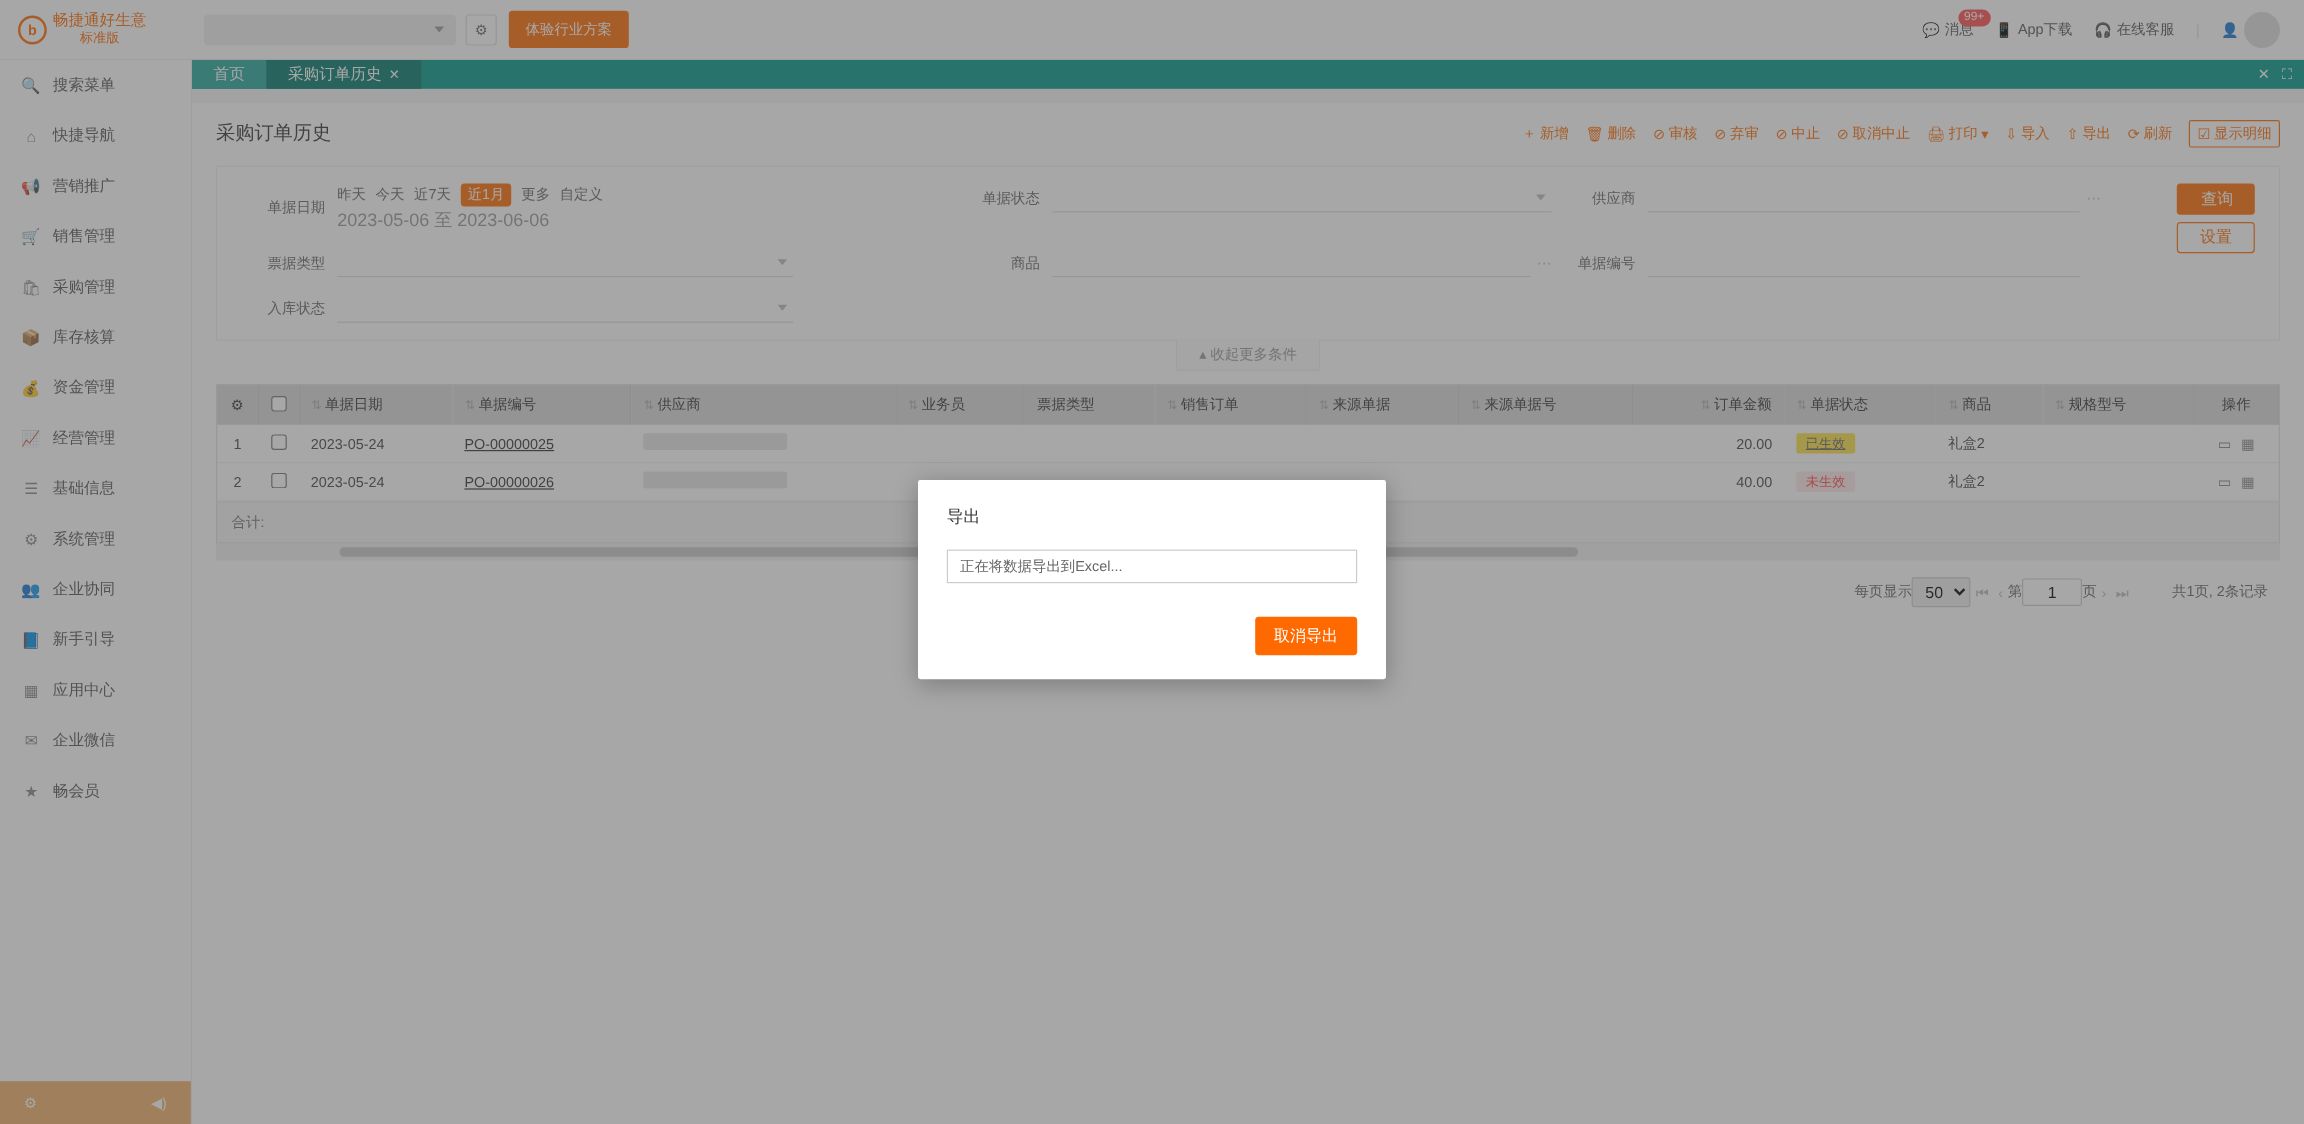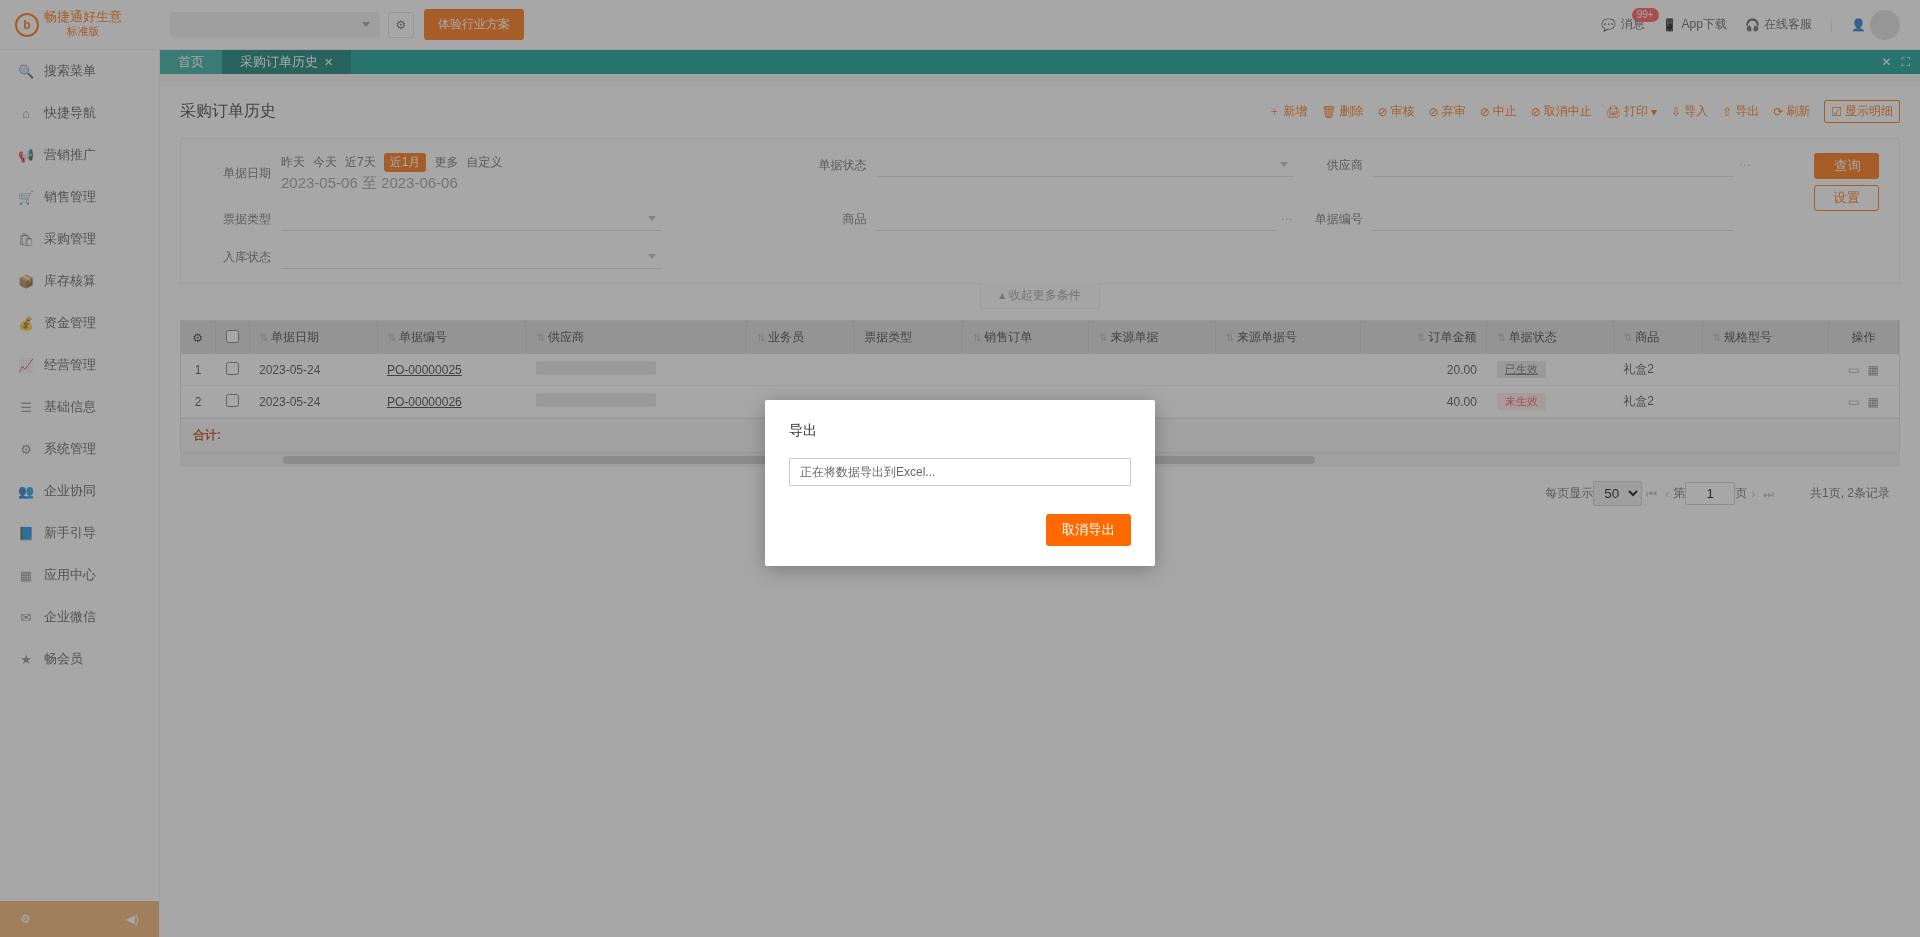--- a/index.html
+++ b/index.html
@@ -62,27 +62,27 @@
 
 .table-wrap { margin: 10px 20px 0; border: 1px solid #e0e0e0; }
 table { width: 100%; border-collapse: collapse; }
 thead { background: #d9d9d9; }
 th { text-align: left; padding: 8px 10px; font-weight: normal; color: #333; border-right: 1px solid #ccc; position: relative; white-space: nowrap; }
 th .sort::before { content: "⇅"; color: #aaa; font-size: 10px; margin-right: 3px; }
 td { padding: 7px 10px; border-bottom: 1px solid #eee; color: #444; white-space: nowrap; }
 td.link { color: #333; text-decoration: underline; cursor: pointer; }
 td.num { text-align: right; }
 .status-badge { display: inline-block; padding: 1px 8px; border-radius: 2px; font-size: 11px; }
-.status-ok { background: #e5e5e5; color: #666; text-decoration: underline; }
+.status-ok { background: #fde047; color: #666; text-decoration: underline; }
 .status-no { background: #ffe8e8; color: #ff4d4f; }
 .op-icons { display: flex; gap: 8px; justify-content: center; color: #888; }
 .redacted { background: #e5e5e5; color: #e5e5e5; border-radius: 2px; display: inline-block; width: 120px; height: 14px; }
 
 
-.summary-row { margin: 0 20px; background: #f5f5f5; padding: 8px 12px; color: #c2410c; border: 1px solid #e0e0e0; border-top: none; font-weight: bold; }
+.summary-row { margin: 0 20px; background: #f5f5f5; padding: 8px 12px; color: #737373; border: 1px solid #e0e0e0; border-top: none; }
 .hscroll { margin: 0 20px; height: 14px; background: #f0f0f0; position: relative; }
 .hscroll-thumb { position: absolute; left: 6%; width: 60%; top: 3px; height: 8px; background: #c8c8c8; border-radius: 4px; }
 .pager-row { display: flex; align-items: center; justify-content: flex-end; gap: 0; padding: 14px 30px; color: #666; }
 .pager-row select, .pager-row input { border: 1px solid #ccc; padding: 3px 6px; border-radius: 2px; }
 .pager-btn { color: #bbb; cursor: pointer; padding: 0 4px; }
 
 
 .overlay { position: absolute; inset: 0; background: rgba(80,80,80,0.5); z-index: 100; }
 .modal { position: absolute; z-index: 101; left: 50%; top: 400px; transform: translate(-50%,0); width: 390px; background: #fff; border-radius: 2px; box-shadow: 0 4px 20px rgba(0,0,0,0.25); padding: 22px 24px 20px; }
 .modal-title { font-size: 14px; margin-bottom: 18px; }

